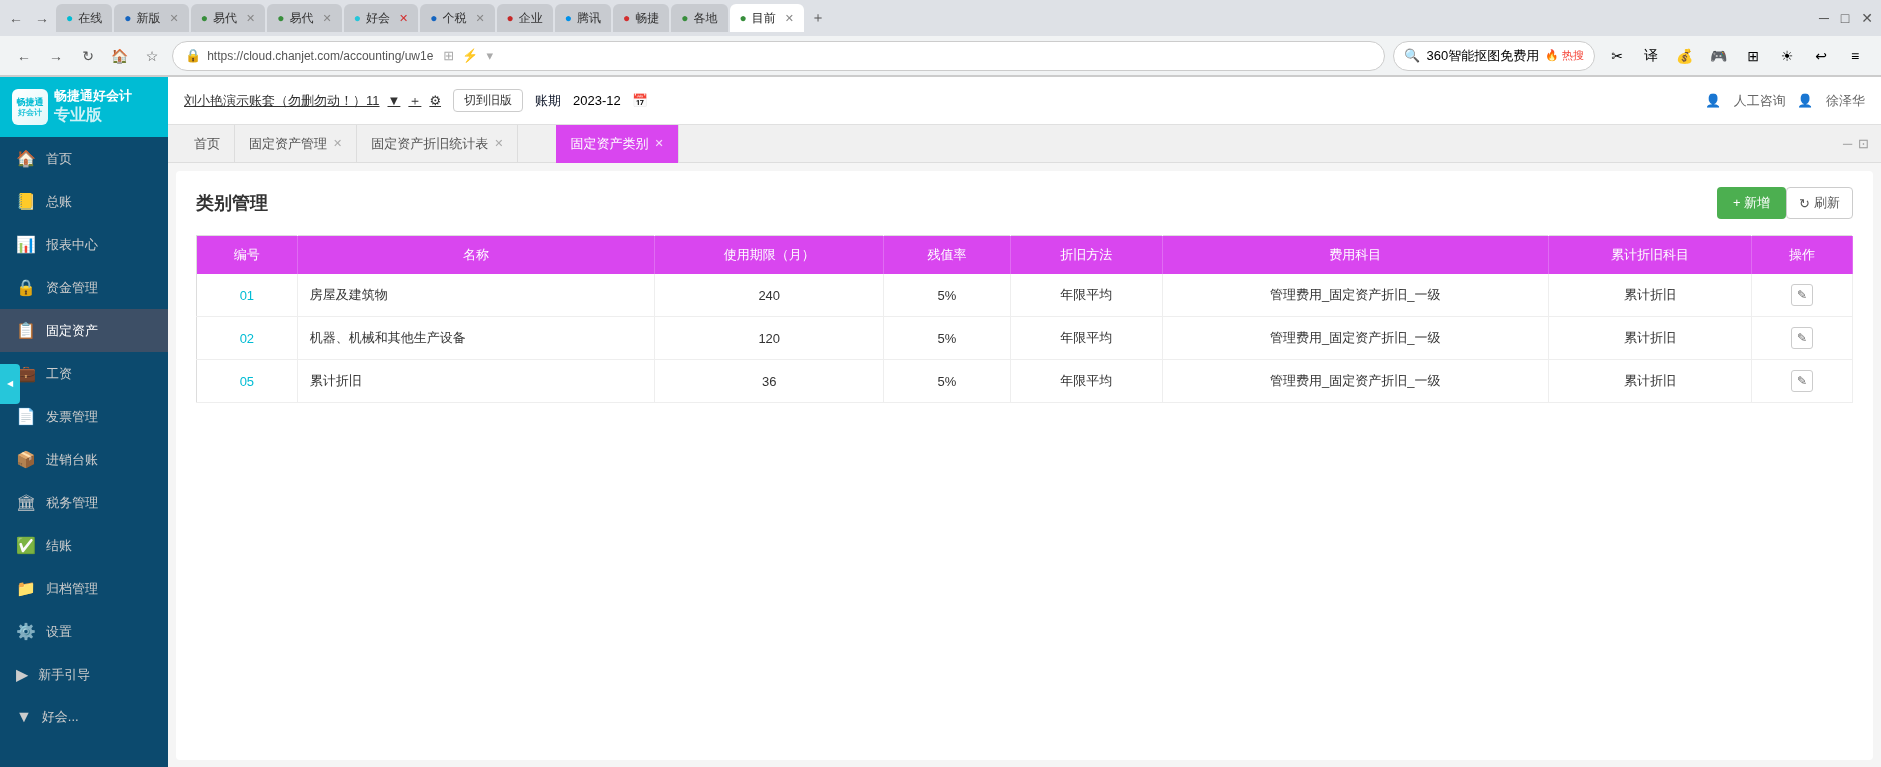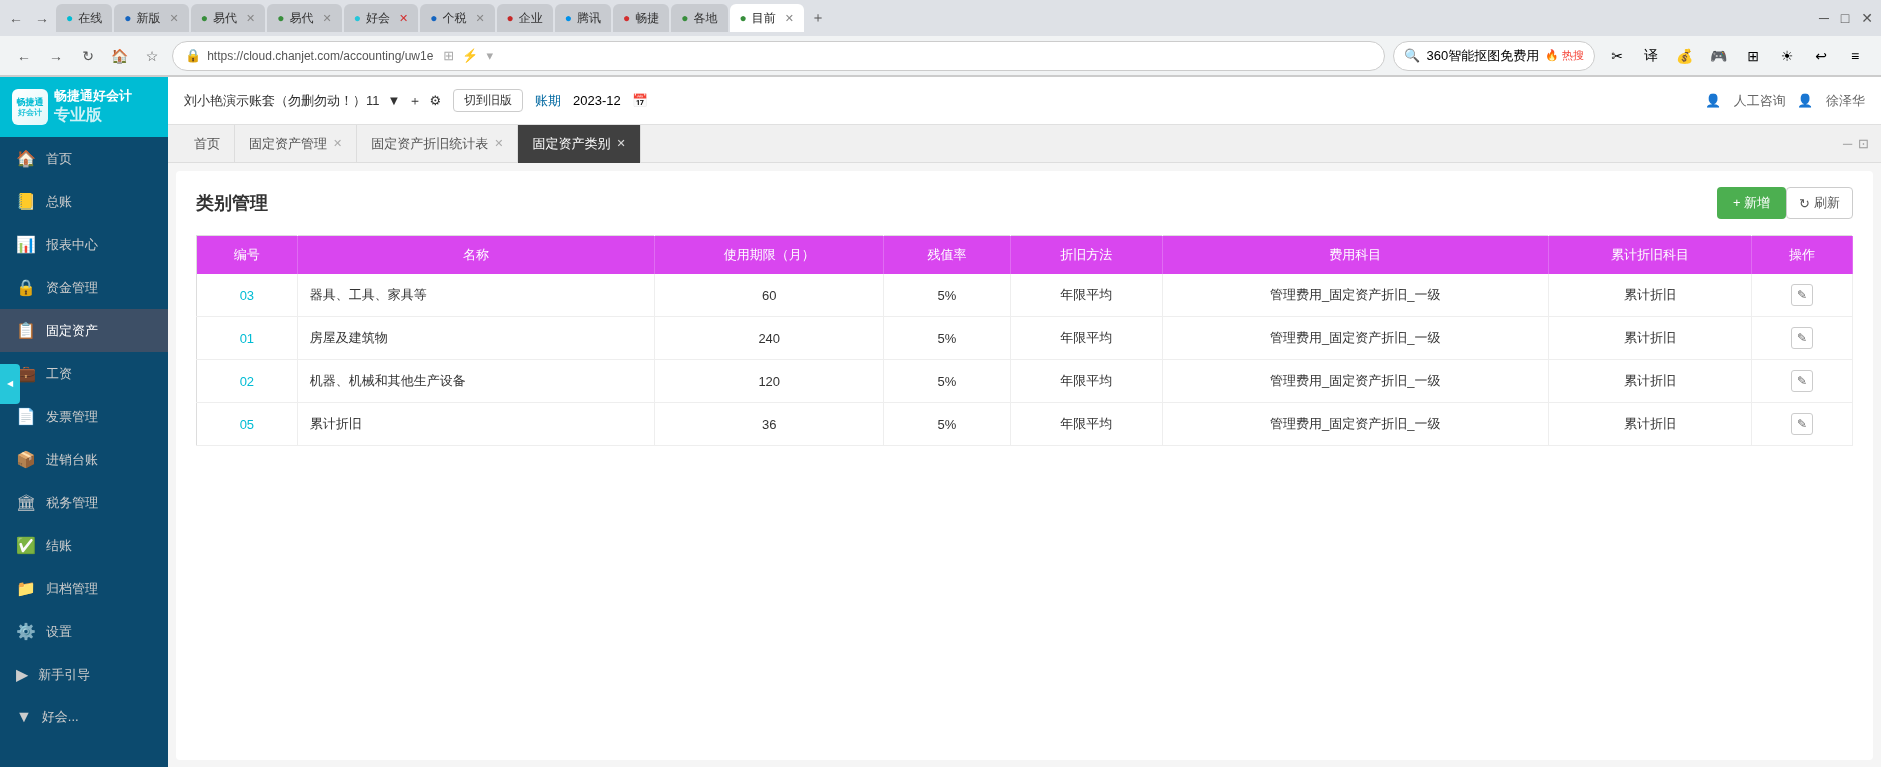--- a/index.html
+++ b/index.html
@@ -135,22 +135,22 @@
     
     .app-header {
       background: #fff;
       border-bottom: 1px solid #e0e0e0;
       padding: 0 16px;
       height: 48px;
       display: flex;
       align-items: center;
       gap: 12px;
     }
-    .user-info { display: flex; align-items: center; gap: 8px; font-size: 13px; color: #333; }
-    .period-label { color: #0369a1; font-size: 13px; }
+    .user-info { display: flex; align-items: center; gap: 8px; font-size: 13px; color: #333; text-decoration: underline; }
+    .period-label { color: #0f172a; font-size: 13px; }
     .switch-btn {
       border: 1px solid #ccc; border-radius: 4px; padding: 2px 10px;
       font-size: 12px; cursor: pointer; background: #fff; color: #333;
     }
     .header-spacer { flex: 1; }
     .header-right { display: flex; align-items: center; gap: 12px; color: #666; font-size: 13px; }
 
     
     .main-content {
       flex: 1;
@@ -170,21 +170,21 @@
       gap: 0;
       height: 38px;
     }
     .page-tab {
       display: flex; align-items: center; gap: 6px;
       padding: 0 14px; height: 38px;
       font-size: 13px; color: #555; cursor: pointer;
       border-right: 1px solid #ddd;
     }
     .page-tab.active {
-      background: #404040; color: #fff;
+      background: #d946ef; color: #fff; margin-left: 38px;
     }
     .page-tab .tab-x { font-size: 11px; color: #aaa; cursor: pointer; }
     .page-tab.active .tab-x { color: rgba(255,255,255,0.8); }
 
     
     .content-area {
       flex: 1;
       padding: 16px 20px;
       overflow-y: auto;
       background: #fff;
@@ -522,32 +522,20 @@
             <th>名称</th>
             <th>使用期限（月）</th>
             <th>残值率</th>
             <th>折旧方法</th>
             <th>费用科目</th>
             <th>累计折旧科目</th>
             <th>操作</th>
           </tr>
         </thead>
         <tbody id="table-body">
-        <tr>
-    <td class="code-cell">03</td>
-    <td class="name-cell">器具、工具、家具等</td>
-    <td>60</td>
-    <td>5%</td>
-    <td>年限平均</td>
-    <td>管理费用_固定资产折旧_一级</td>
-    <td>累计折旧</td>
-    <td>
-      <span class="edit-icon">✎</span>
-    </td>
-  </tr>
             <tr>
     <td class="code-cell">01</td>
     <td class="name-cell">房屋及建筑物</td>
     <td>240</td>
     <td>5%</td>
     <td>年限平均</td>
     <td>管理费用_固定资产折旧_一级</td>
     <td>累计折旧</td>
     <td>
       <span class="edit-icon">✎</span>

